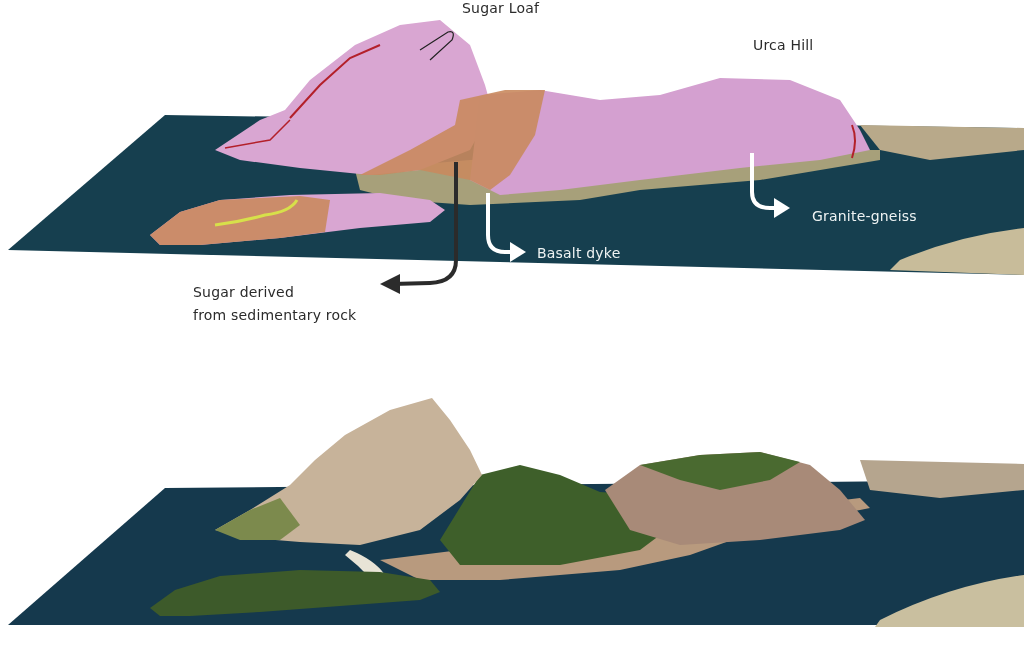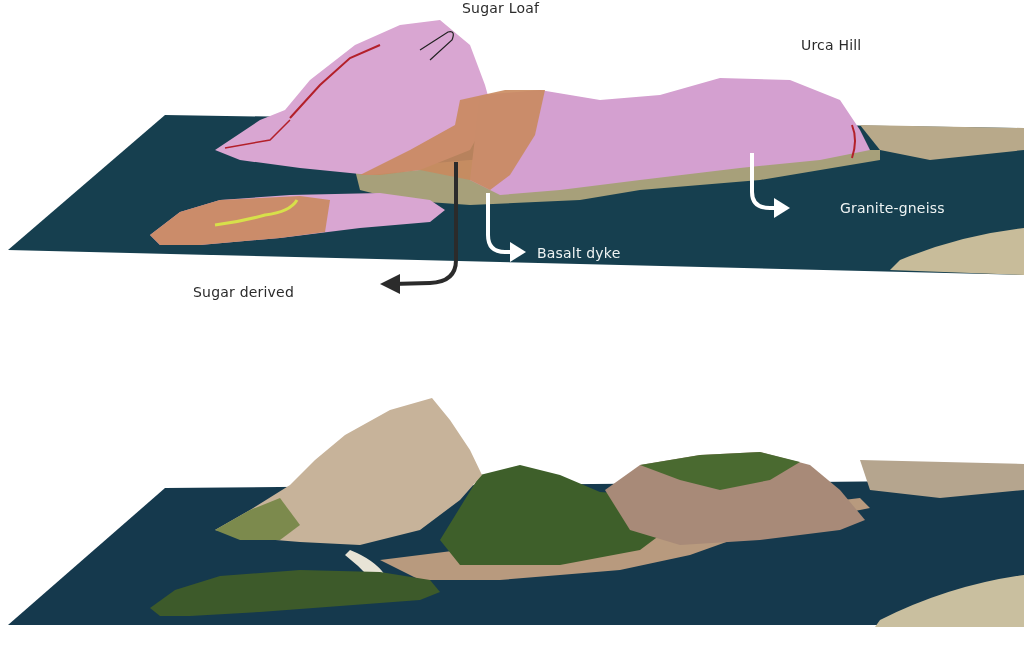--- a/index.html
+++ b/index.html
@@ -46,24 +46,25 @@
     <path d="M380 284 L400 274 L400 294 Z" fill="#2b2b2b"></path>
 
     <path d="M488 193 L488 235 Q488 252 505 252 L512 252" stroke="#ffffff" stroke-width="4" fill="none"></path>
     <path d="M526 252 L510 242 L510 262 Z" fill="#ffffff"></path>
 
     <path d="M752 153 L752 192 Q752 208 770 208 L776 208" stroke="#ffffff" stroke-width="4" fill="none"></path>
     <path d="M790 208 L774 198 L774 218 Z" fill="#ffffff"></path>
   </svg>
 
   <div class="label dark" style="left:462px;top:0px;">Sugar Loaf</div>
-  <div class="label dark" style="left:753px;top:37px;margin-left:48px;">Urca Hill</div>
+  <div class="label dark" style="left:753px;top:37px;">Urca Hill</div>
   <div class="label light" style="left:537px;top:245px;">Basalt  dyke</div>
-  <div class="label light" style="left:812px;top:200px;margin-left:28px;">Granite-gneiss</div>
+  <div class="label light" style="left:812px;top:208px;">Granite-gneiss</div>
   <div class="label dark" style="left:193px;top:284px;">Sugar derived</div>
+  <div class="label dark" style="left:193px;top:307px;">from sedimentary rock</div>
 </div>
 
 <div id="panel-bottom" class="panel">
   <svg width="1024" height="267" viewBox="0 0 1024 267">
     <path d="M165 108 L1024 100 L1024 245 L8 245 Z" fill="#15394d"></path>
     <path d="M860 80 L1024 84 L1024 110 L940 118 L870 110 Z" fill="#b5a58e"></path>
     <path d="M880 240 Q950 205 1024 195 L1024 247 L875 247 Z" fill="#c9bf9f"></path>
 
     <path d="M380 180 L460 170 L560 150 L660 140 L760 130 L860 118 L870 128 L760 150 L690 175 L620 190 L560 195 L500 200 L420 200 Z" fill="#b89a7e"></path>
 

